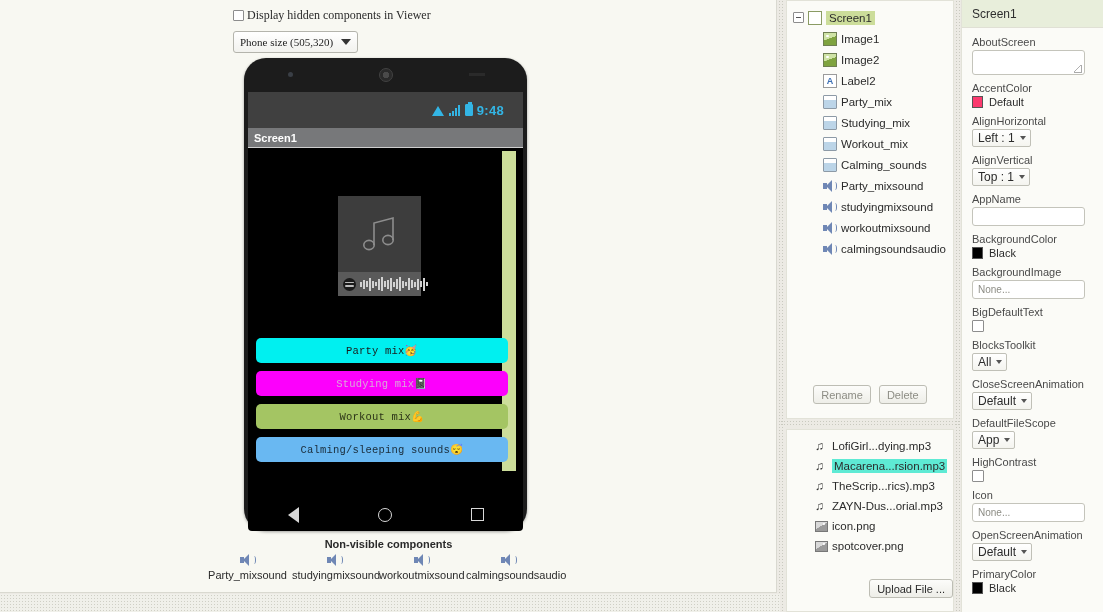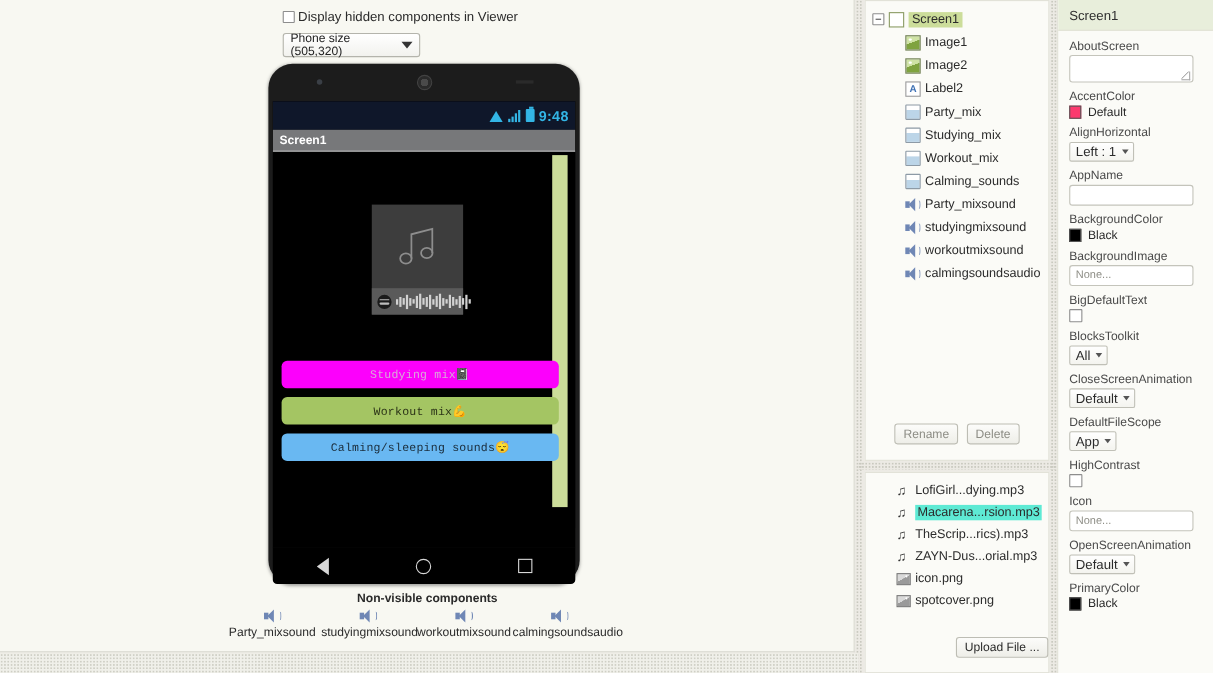--- a/index.html
+++ b/index.html
@@ -22,22 +22,23 @@
     position: absolute;
     left: 0; top: 0;
     width: 777px; height: 593px;
     background: #f8f8f2;
     border-right: 1px solid #d9d9d0;
     border-bottom: 1px solid #d9d9d0;
     overflow: hidden;
   }
   #viewer-toolbar {
     position: absolute;
-    left: 257px; top: 8px;
+    left: 233px; top: 8px;
     width: 330px;
+    font-family: Liberation Serif, serif;
   }
   .chk-row {
     display: flex;
     align-items: center;
     gap: 3px;
     font-size: 12px;
     color: #2b2b2b;
   }
   .chk-box {
     width: 11px; height: 11px;
@@ -98,26 +99,26 @@
     background: #2a2a2a;
   }
   #phone-screen {
     position: absolute;
     left: 4px; top: 34px;
     width: 275px; height: 406px;
     background: #000;
     overflow: hidden;
   }
   #status-bar {
-    height: 26px;
-    background: #0f172a;
+    height: 36px;
+    background: #404040;
     display: flex;
     align-items: center;
     justify-content: flex-end;
-    padding-right: 6px;
+    padding-right: 19px;
     gap: 4px;
   }
   #status-bar .clock {
     color: #33b5e5;
     font-size: 13px;
     font-weight: bold;
     letter-spacing: .3px;
   }
   .sig-wifi {
     width: 13px; height: 11px;
@@ -652,20 +653,21 @@
                   <i style="height:5px"></i>
                   <i style="height:11px"></i>
                 <i style="height:6px"></i>
                   <i style="height:13px"></i>
                   <i style="height:4px"></i>
               </span>
             </div>
           </div>
 
           <div id="btn-stack">
+            <div class="app-btn" style="background: rgb(0, 240, 240); color: rgb(26, 26, 26);">Party mix🥳</div>
             <div class="app-btn" style="background: rgb(252, 0, 252); color: rgb(217, 168, 217);">Studying mix📓</div>
             <div class="app-btn" style="background: rgb(164, 197, 99); color: rgb(44, 52, 24);">Workout mix💪</div>
             <div class="app-btn" style="background: rgb(105, 184, 242); color: rgb(26, 44, 58);">Calming/sleeping sounds😴</div>
           </div>
         </div>
       </div>
 
       <div id="nav-bar">
         <span class="nav-back"></span>
         <span class="nav-home"></span>
@@ -823,20 +825,24 @@
           <div class="prop-name">AccentColor</div>
           <div class="prop-color">
             <span class="swatch" style="background: rgb(252, 58, 110);"></span>
             <span>Default</span>
           </div>
         </div>
         <div class="prop"><div class="prop-name">AlignHorizontal</div><div class="prop-select">
             <span>Left : 1</span>
             <span class="mini-caret"></span>
           </div></div>
+        <div class="prop"><div class="prop-name">AlignVertical</div><div class="prop-select">
+            <span>Top : 1</span>
+            <span class="mini-caret"></span>
+          </div></div>
         <div class="prop">
           <div class="prop-name">AppName</div>
           <div class="prop-input"></div>
         </div>
         <div class="prop">
           <div class="prop-name">BackgroundColor</div>
           <div class="prop-color">
             <span class="swatch" style="background: rgb(0, 0, 0);"></span>
             <span>Black</span>
           </div>

